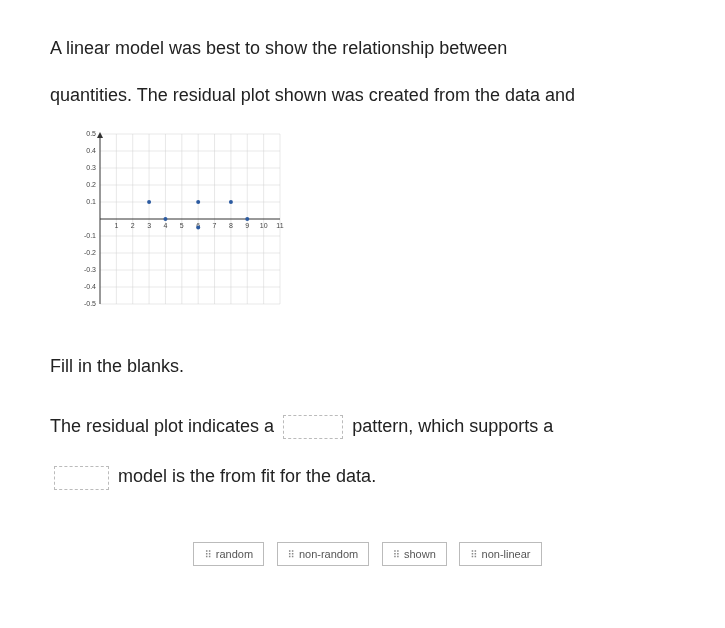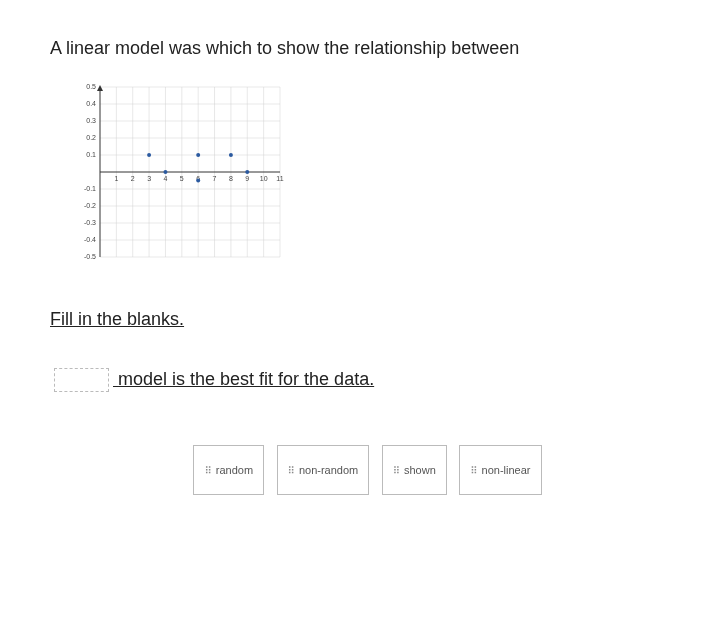--- a/index.html
+++ b/index.html
@@ -39,59 +39,59 @@
       stroke: #333;
       stroke-width: 1;
     }
     .data-point {
       fill: #2b5aa0;
     }
     .fill-text {
       font-size: 18px;
       line-height: 2.8;
       margin-top: 18px;
-      text-decoration: underline;
     }
     .blank {
       display: inline-block;
       min-width: 60px;
       height: 24px;
       border: 1px dashed #bbb;
       vertical-align: middle;
       margin: 0 4px;
       background: #fff;
     }
     .blank.small {
       min-width: 55px;
     }
     .answer-bank {
       text-align: center;
       margin-top: 40px;
     }
     .chip {
       display: inline-block;
       border: 1px solid #bbb;
-      padding: 18px 10px;
+      padding: 5px 10px;
       font-size: 11px;
       color: #555;
       margin: 0 4px;
       cursor: move;
       background: #fff;
     }
     .chip-icon {
       font-size: 10px;
       margin-right: 4px;
       color: #888;
     }
   </style>
 </head>
 <body>
 
 <div class="question-text">
-  <div>A linear model was which to show the relationship between</div>
+  <div>A linear model was best to show the relationship between</div>
+  <div>quantities. The residual plot shown was created from the data and</div>
 </div>
 
 <div class="chart-wrap">
   <svg class="chart-svg" viewBox="0 0 220 190">
     <g id="chart-g">
         <line x1="46.36363636363636" y1="175" x2="46.36363636363636" y2="5" class="grid-line"></line>
         <line x1="62.72727272727273" y1="175" x2="62.72727272727273" y2="5" class="grid-line"></line>
         <line x1="79.0909090909091" y1="175" x2="79.0909090909091" y2="5" class="grid-line"></line>
         <line x1="95.45454545454545" y1="175" x2="95.45454545454545" y2="5" class="grid-line"></line>
         <line x1="111.81818181818181" y1="175" x2="111.81818181818181" y2="5" class="grid-line"></line>
@@ -141,22 +141,27 @@
         <circle cx="128.1818181818182" cy="98.5" r="2" class="data-point"></circle>
         <circle cx="160.9090909090909" cy="73" r="2" class="data-point"></circle>
         <circle cx="177.27272727272728" cy="90" r="2" class="data-point"></circle>
       </g>
   </svg>
 </div>
 
 <div class="fill-text">
   <div style="margin-bottom:10px;">Fill in the blanks.</div>
   <div>
+    <span>The residual plot indicates a</span>
+    <span class="blank"></span>
+    <span>pattern, which supports a</span>
+  </div>
+  <div>
     <span class="blank small"></span>
-    <span>model is the best fit for the data.</span>
+    <span>model is the from fit for the data.</span>
   </div>
 </div>
 
 <div class="answer-bank">
   <span class="chip">
     <span class="chip-icon">⠿</span><span>random</span>
   </span>
   <span class="chip">
     <span class="chip-icon">⠿</span><span>non-random</span>
   </span>

